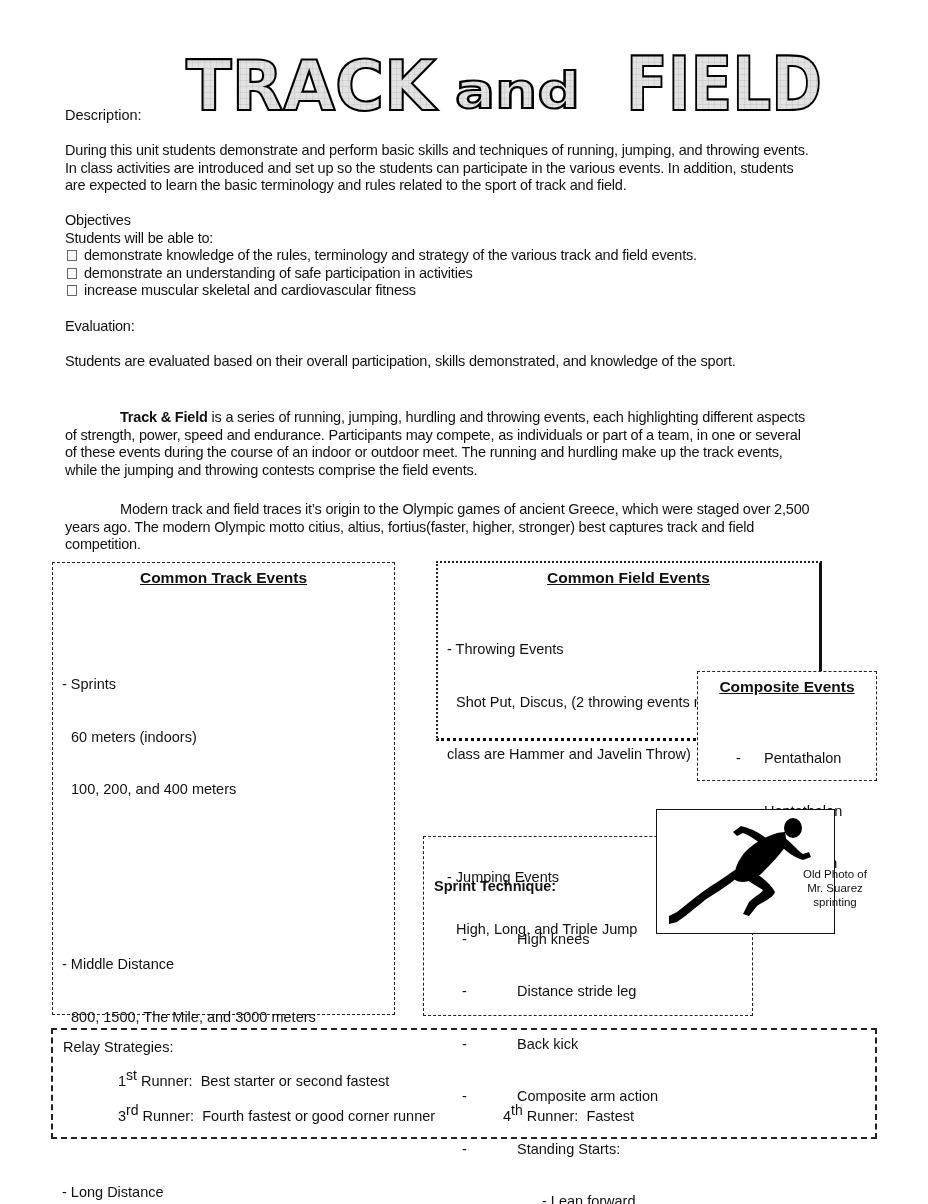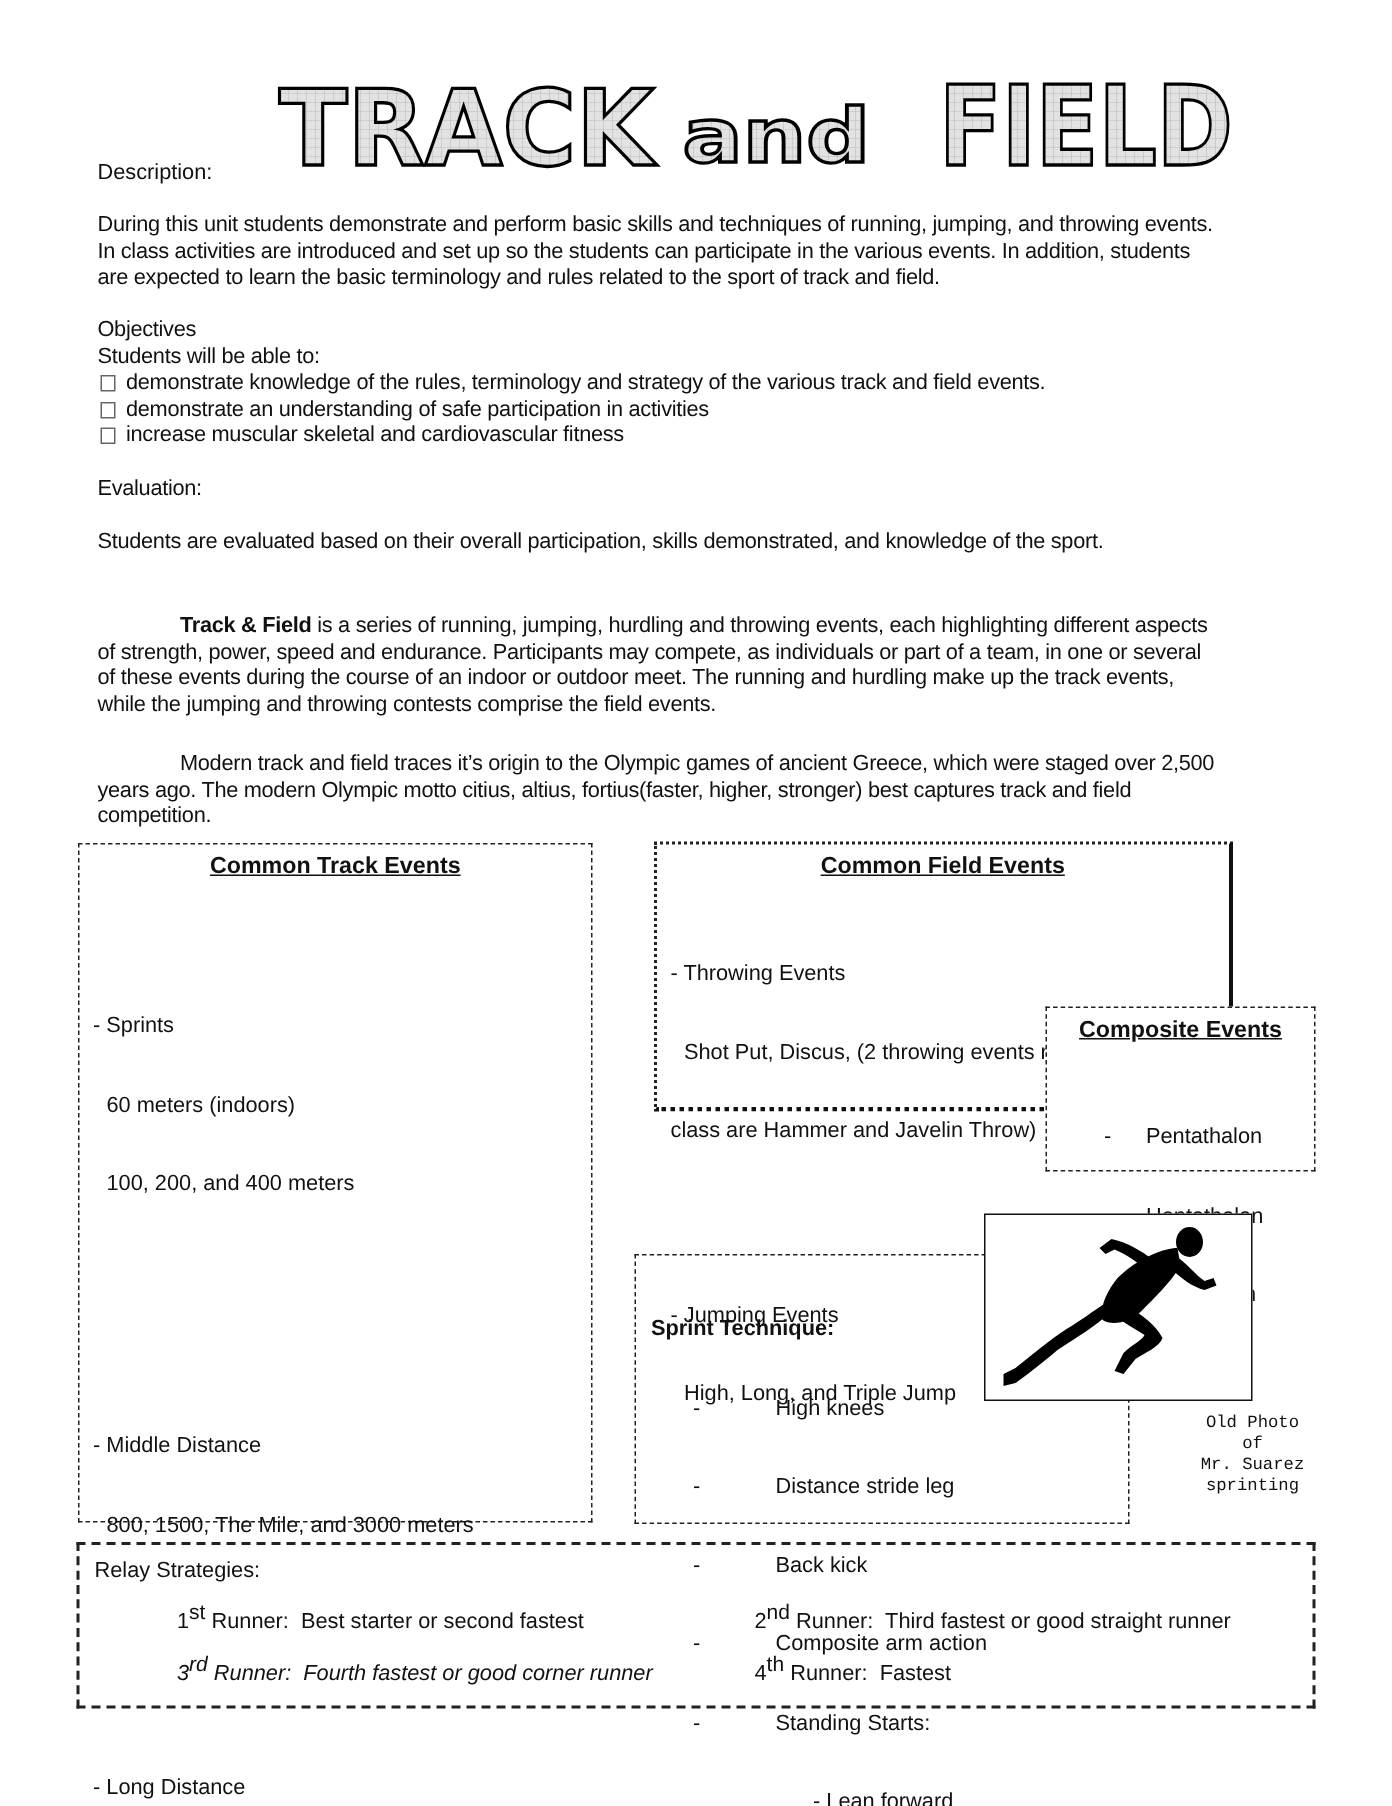--- a/index.html
+++ b/index.html
@@ -175,25 +175,24 @@
       <path d="M128 28 C136 34 140 40 146 44 L152 42 L154 47 L146 50 C138 48 130 42 124 36 Z"></path>
 
       <path d="M112 30 C104 24 94 18 84 16 L76 22 L80 26 L86 23 C94 26 102 32 108 38 Z"></path>
 
       <path d="M96 62 C104 66 114 74 118 82 C116 88 106 92 100 96 L92 106 L86 104 L92 92 C98 86 104 84 106 80 C100 76 92 72 88 68 Z"></path>
 
       <path d="M84 64 C74 74 60 82 48 90 C36 100 26 108 20 112 L12 114 L12 106 L20 102 C30 94 42 84 54 76 C64 70 72 64 78 60 Z"></path>
     </g>
   </svg>
 </div>
-<div class="caption" style="left:795px; top:942px; width:80px;font-family:Liberation Mono, monospace;">
+<div class="caption" style="left:795px; top:867px; width:80px;">
   <div>Old Photo of</div>
   <div>Mr. Suarez</div>
   <div>sprinting</div>
 </div>
 
 <div class="box" id="relay-box">
   <div class="box-text" style="left:10px; top:9px;">Relay Strategies:</div>
   <div class="box-text" style="left:65px; top:43px;"><span>1</span><sup>st</sup><span> Runner:  Best starter or second fastest</span></div>
-  <div class="box-text" style="left:450px; top:43px;"><span>2</span><sup>nd</sup><span> Runner:  Third fastest or good straight runner</span></div>
-  <div class="box-text" style="left:65px; top:78px;font-style:italic;"><span>3</span><sup>rd</sup><span> Runner:  Fourth fastest or good corner runner</span></div>
+  <div class="box-text" style="left:65px; top:78px;"><span>3</span><sup>rd</sup><span> Runner:  Fourth fastest or good corner runner</span></div>
   <div class="box-text" style="left:450px; top:78px;"><span>4</span><sup>th</sup><span> Runner:  Fastest</span></div>
 </div>
 
 </body></html>

